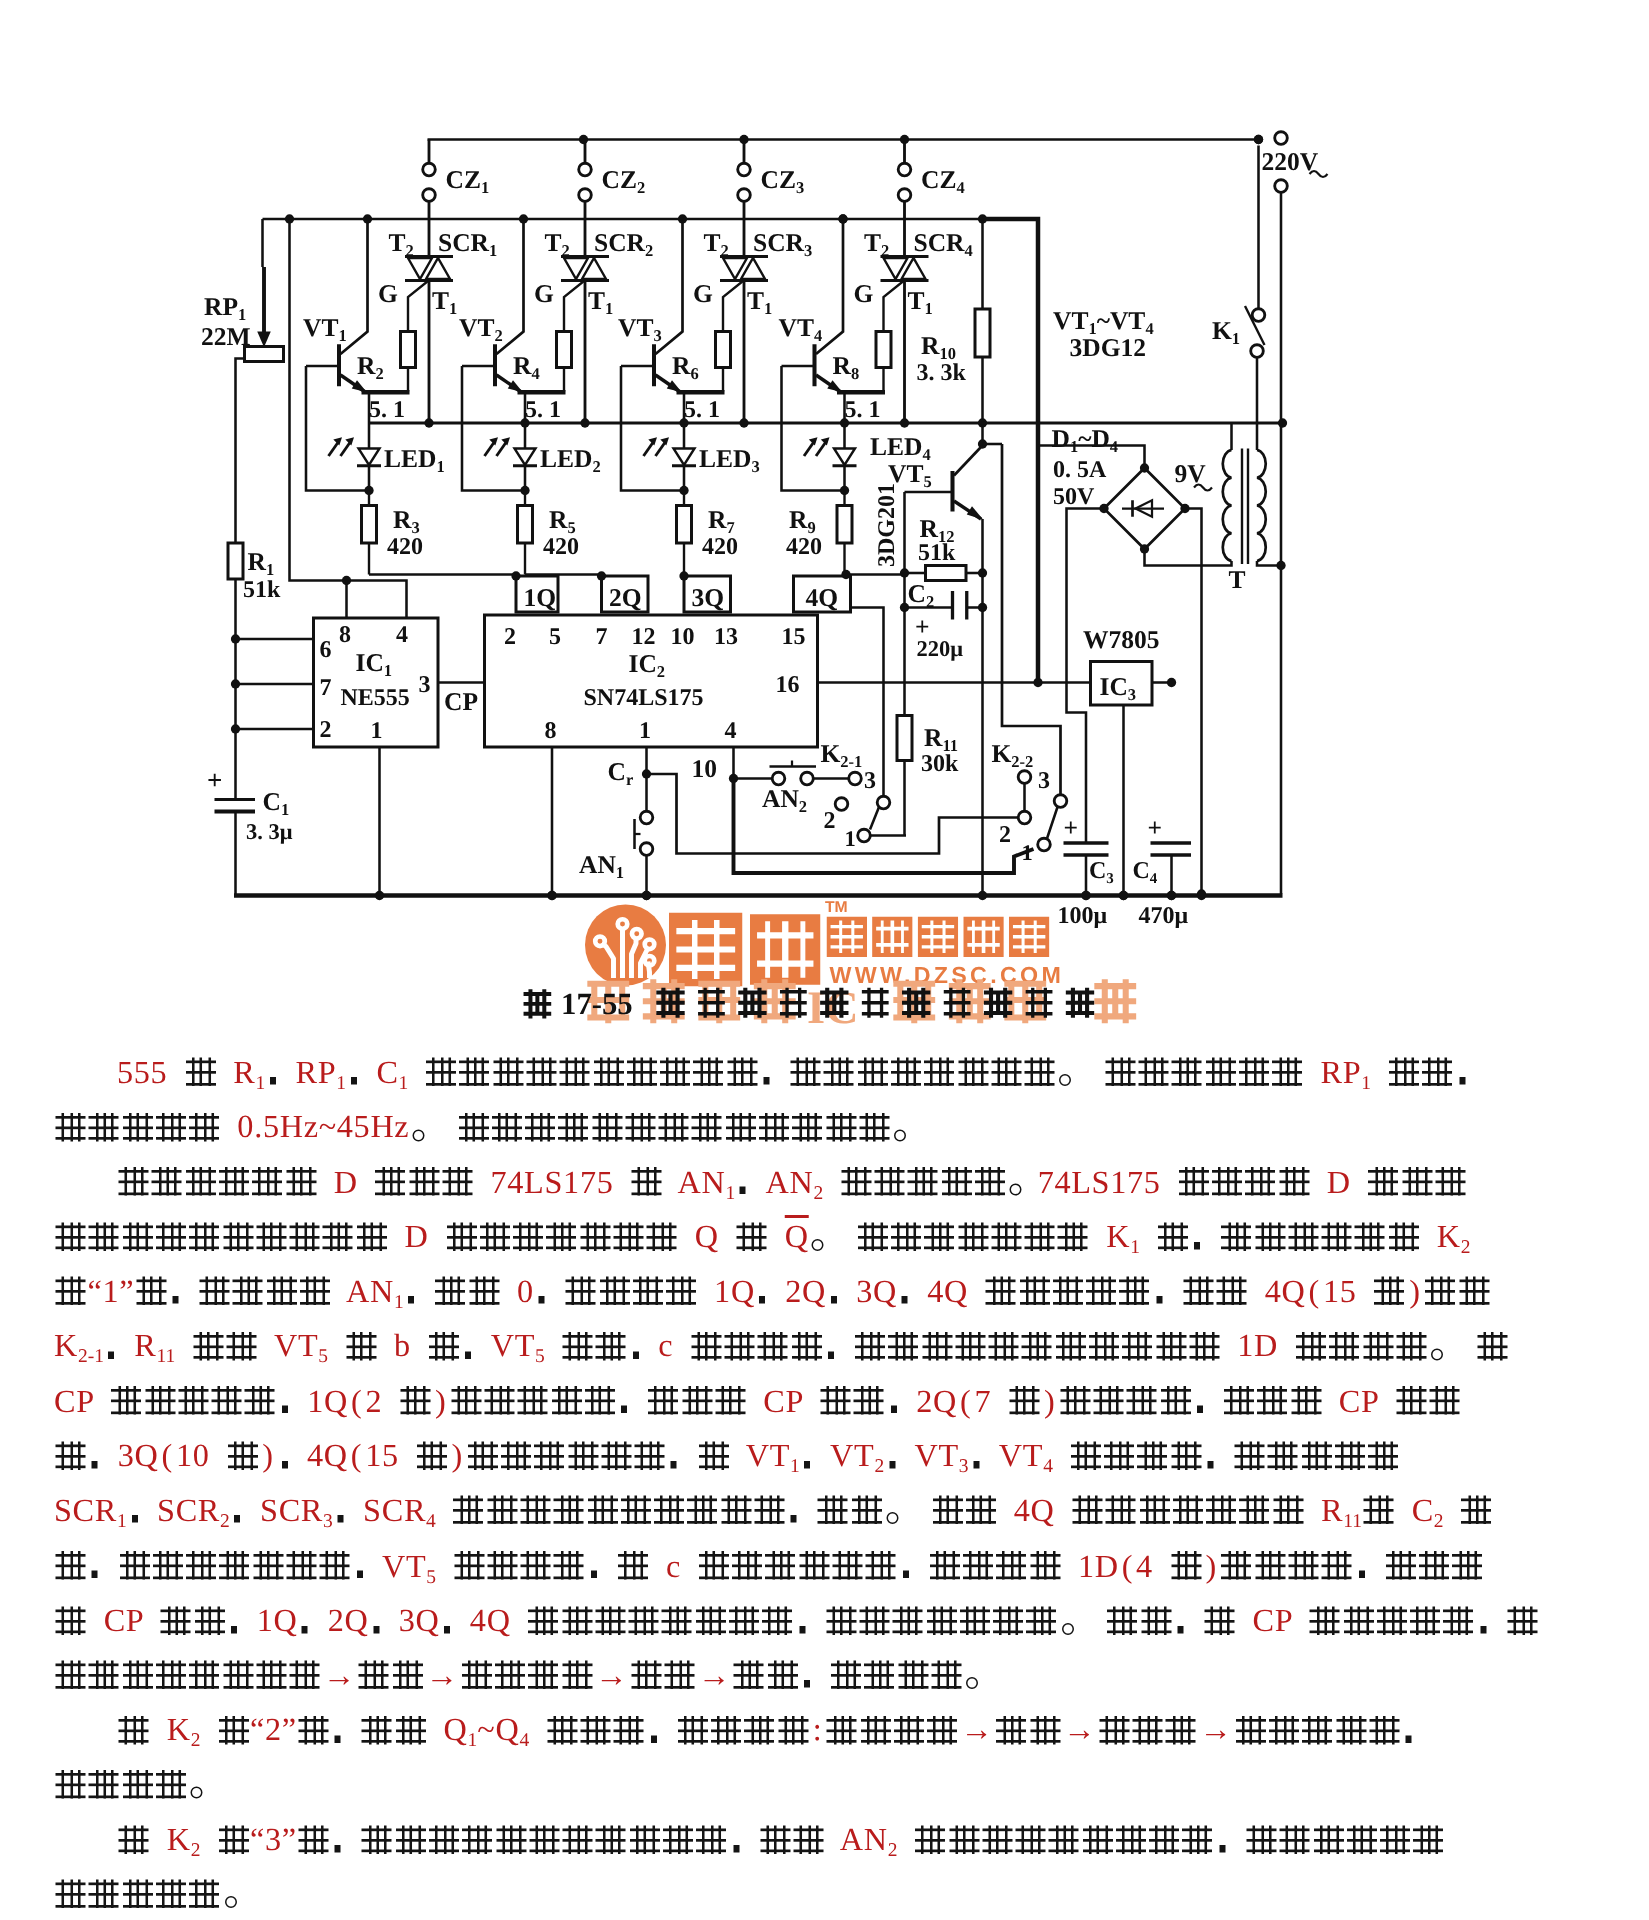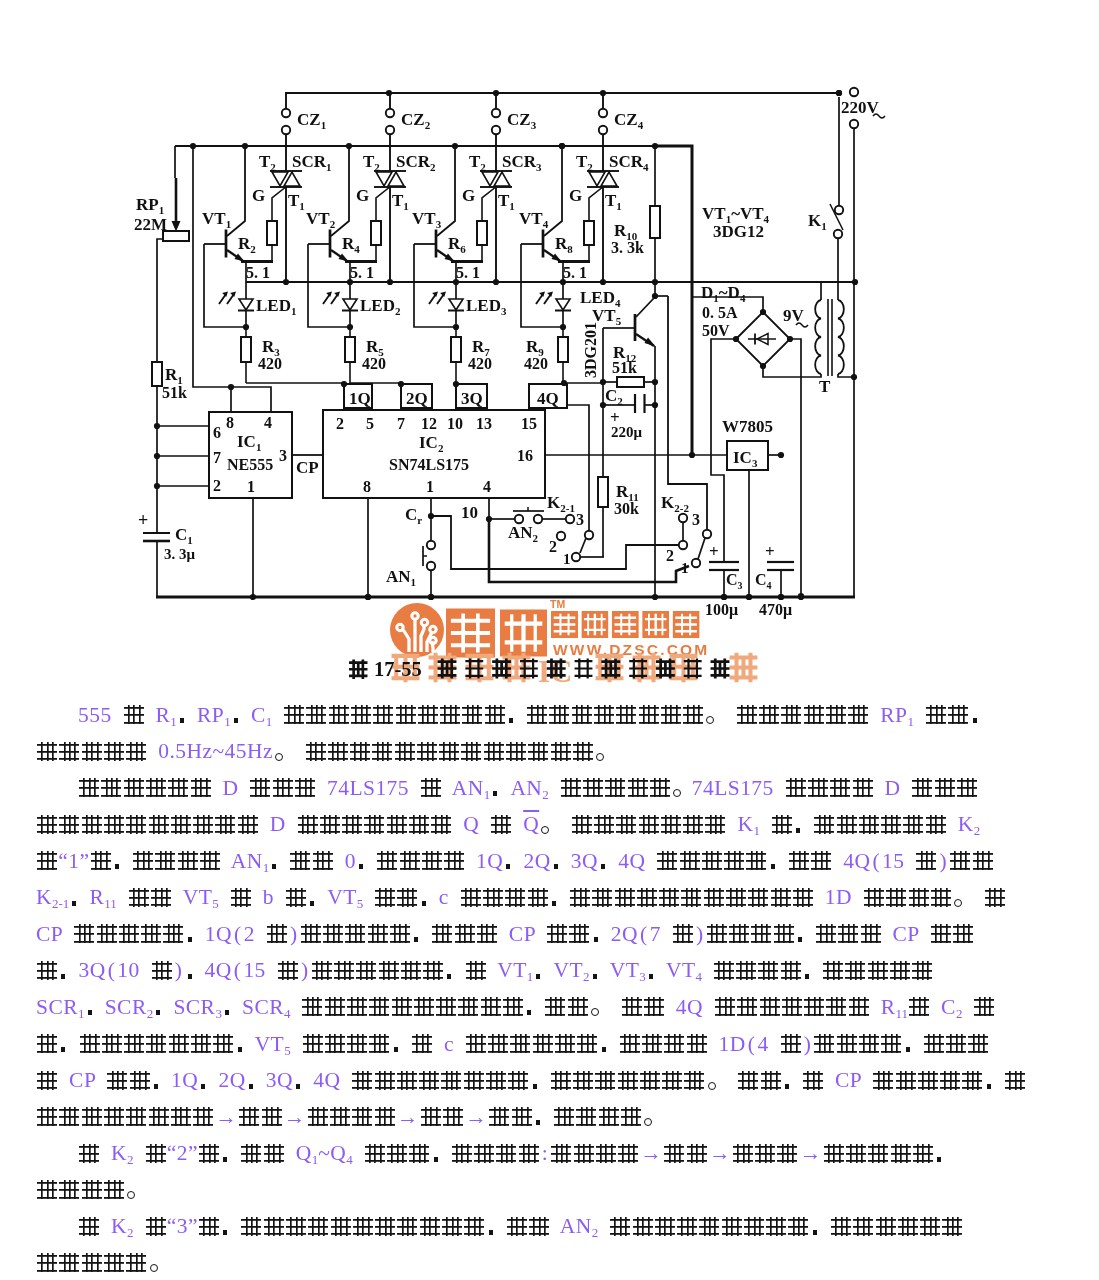--- a/index.html
+++ b/index.html
@@ -1,15 +1,15 @@
 <!DOCTYPE html>
 <html><head><meta charset="utf-8">
 <style>
 html,body{margin:0;padding:0;background:#fff;width:1099px;height:1280px;overflow:hidden}
-.tl{position:absolute;font-family:"Liberation Serif",serif;font-size:21.5px;color:#8b5cf6;
+.tl{position:absolute;font-family:"Liberation Serif",serif;font-size:21.5px;color:#b91c1c;
  white-space:pre;letter-spacing:0.45px;word-spacing:5px}
 .tl sub{font-size:13px;vertical-align:-4px;letter-spacing:0}
 i.z,i.pc,i.pd{display:inline-block;width:20.1px;height:19px;margin:0 1.1px;vertical-align:-2.5px;position:relative}
 i.z{background:
  linear-gradient(#141414,#141414) 0px 2px/20.1px 1.8px no-repeat,
  linear-gradient(#141414,#141414) 0px 9px/20.1px 1.8px no-repeat,
  linear-gradient(#141414,#141414) 0px 16.5px/20.1px 1.8px no-repeat,
  linear-gradient(#141414,#141414) 4.2px 0px/1.7px 19px no-repeat,
  linear-gradient(#141414,#141414) 9.6px 0px/1.7px 19px no-repeat,
  linear-gradient(#141414,#141414) 15px 0px/1.7px 19px no-repeat}

